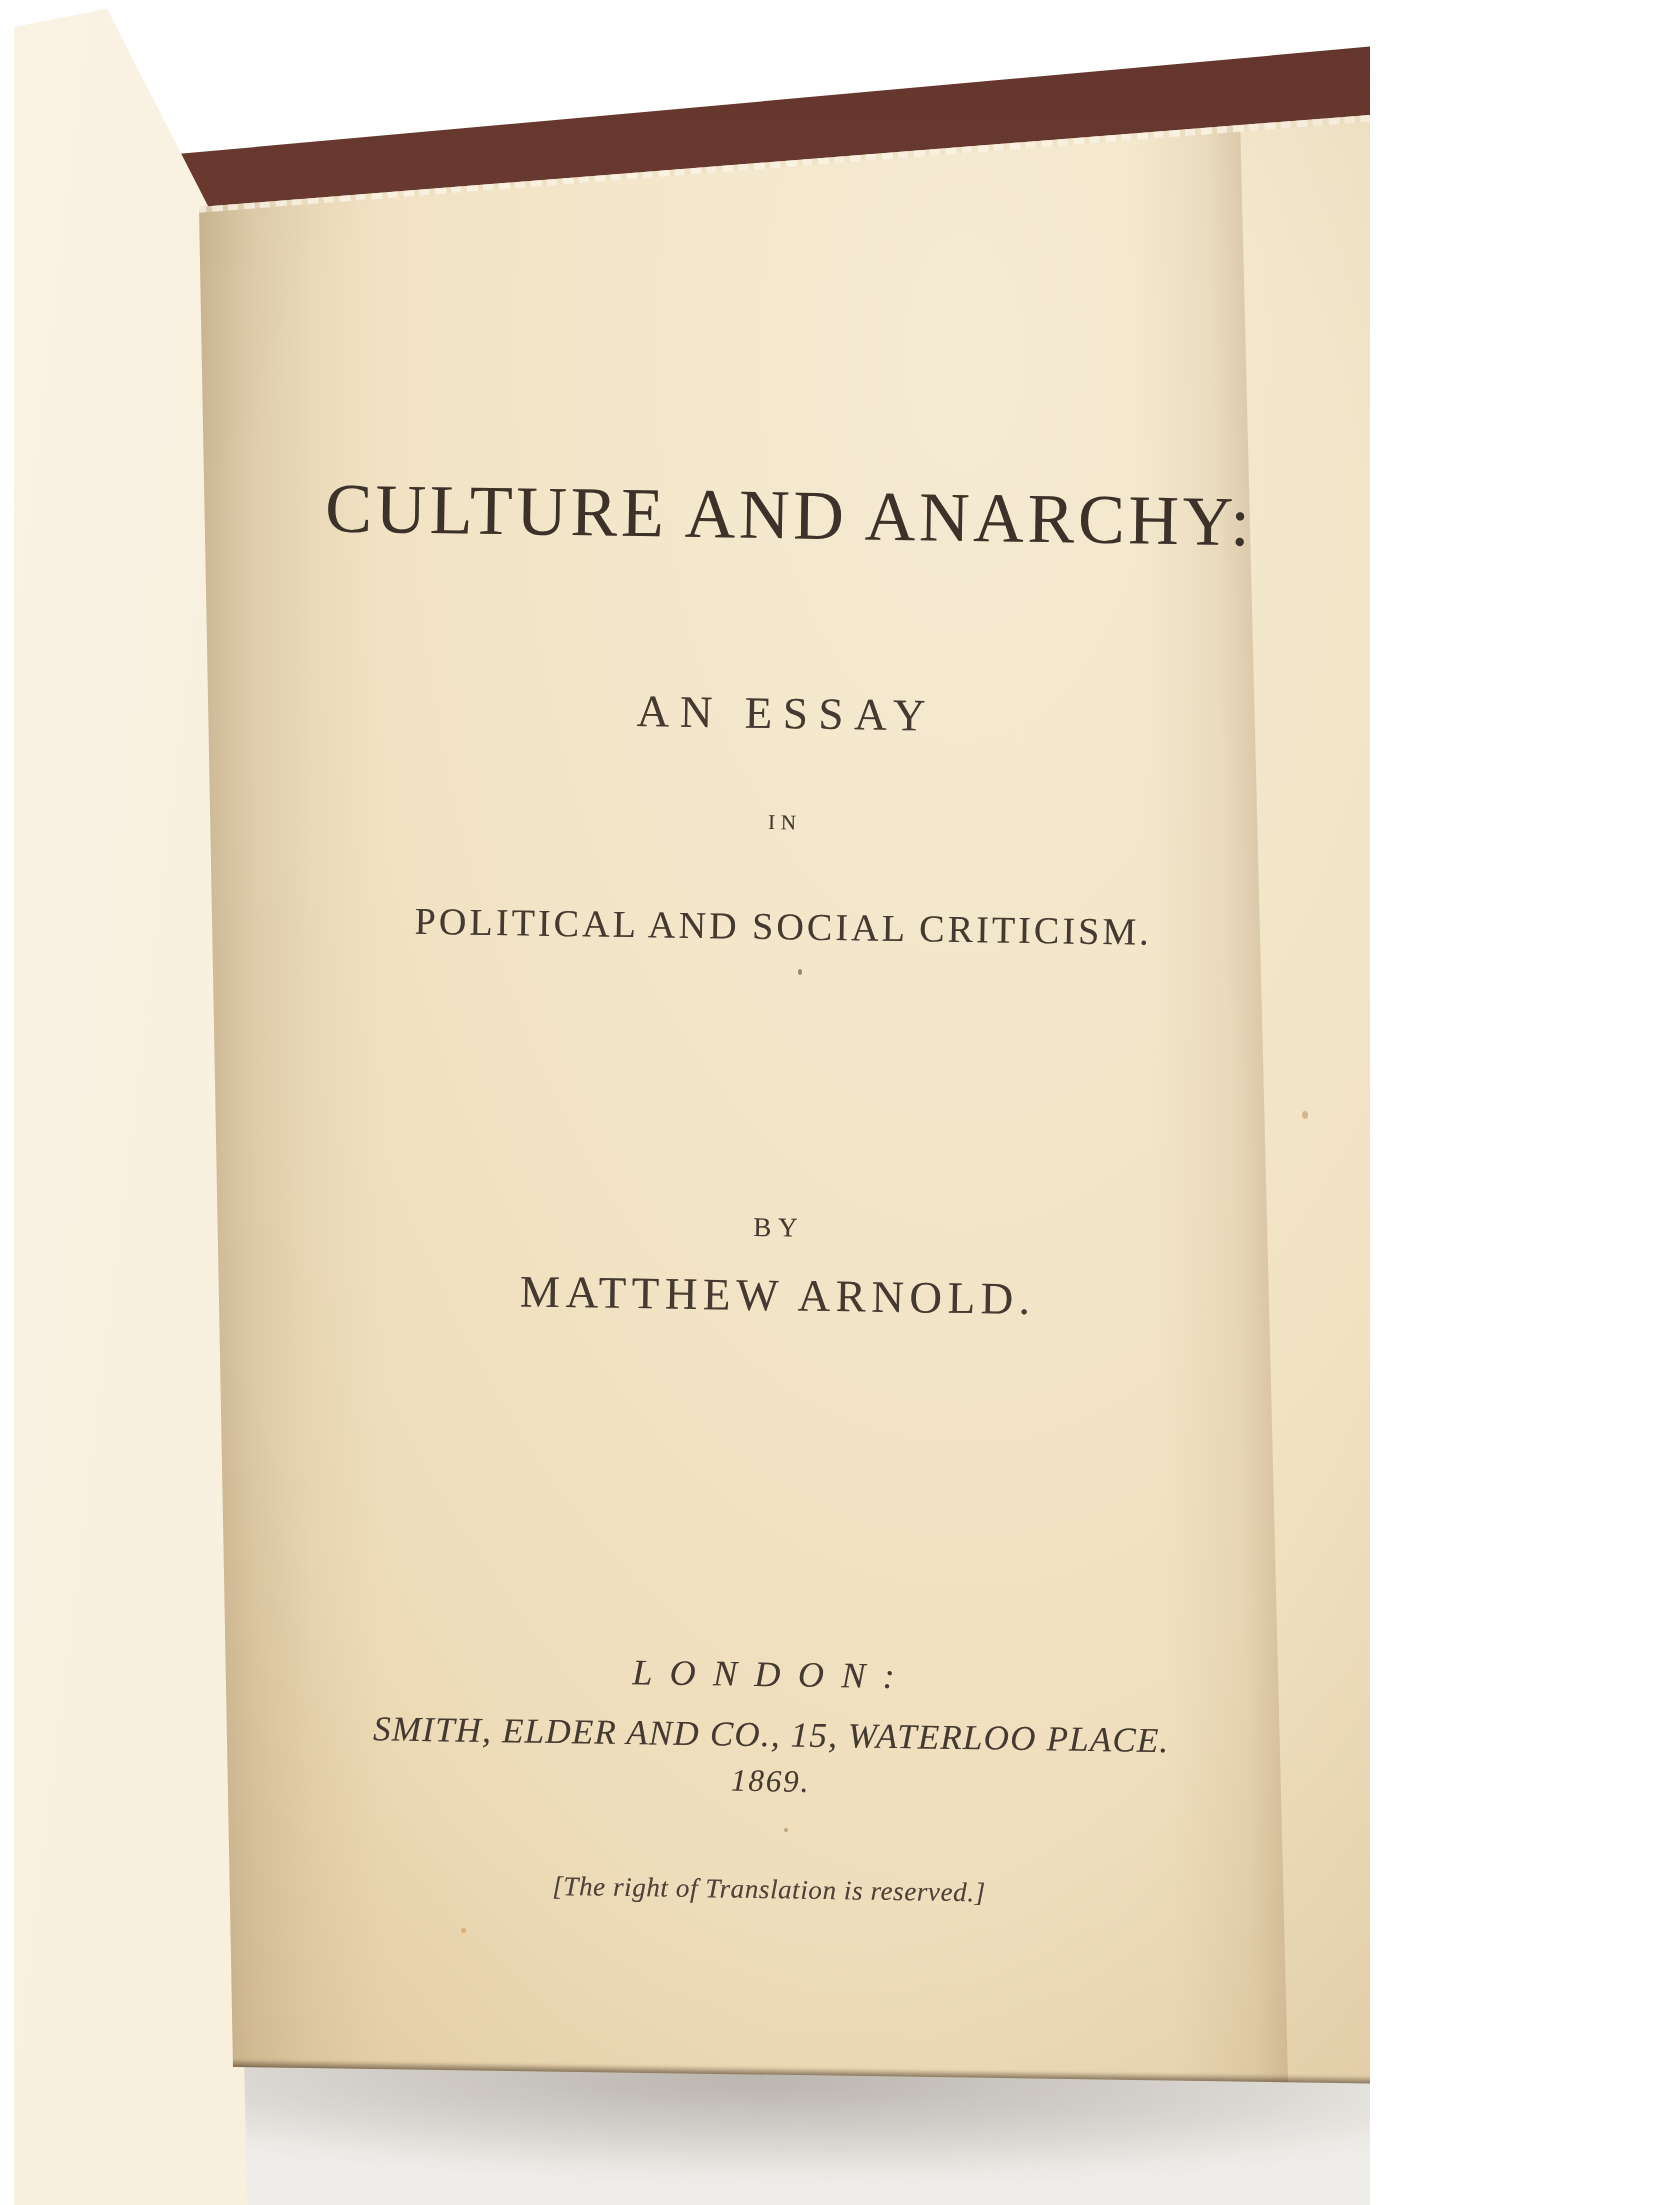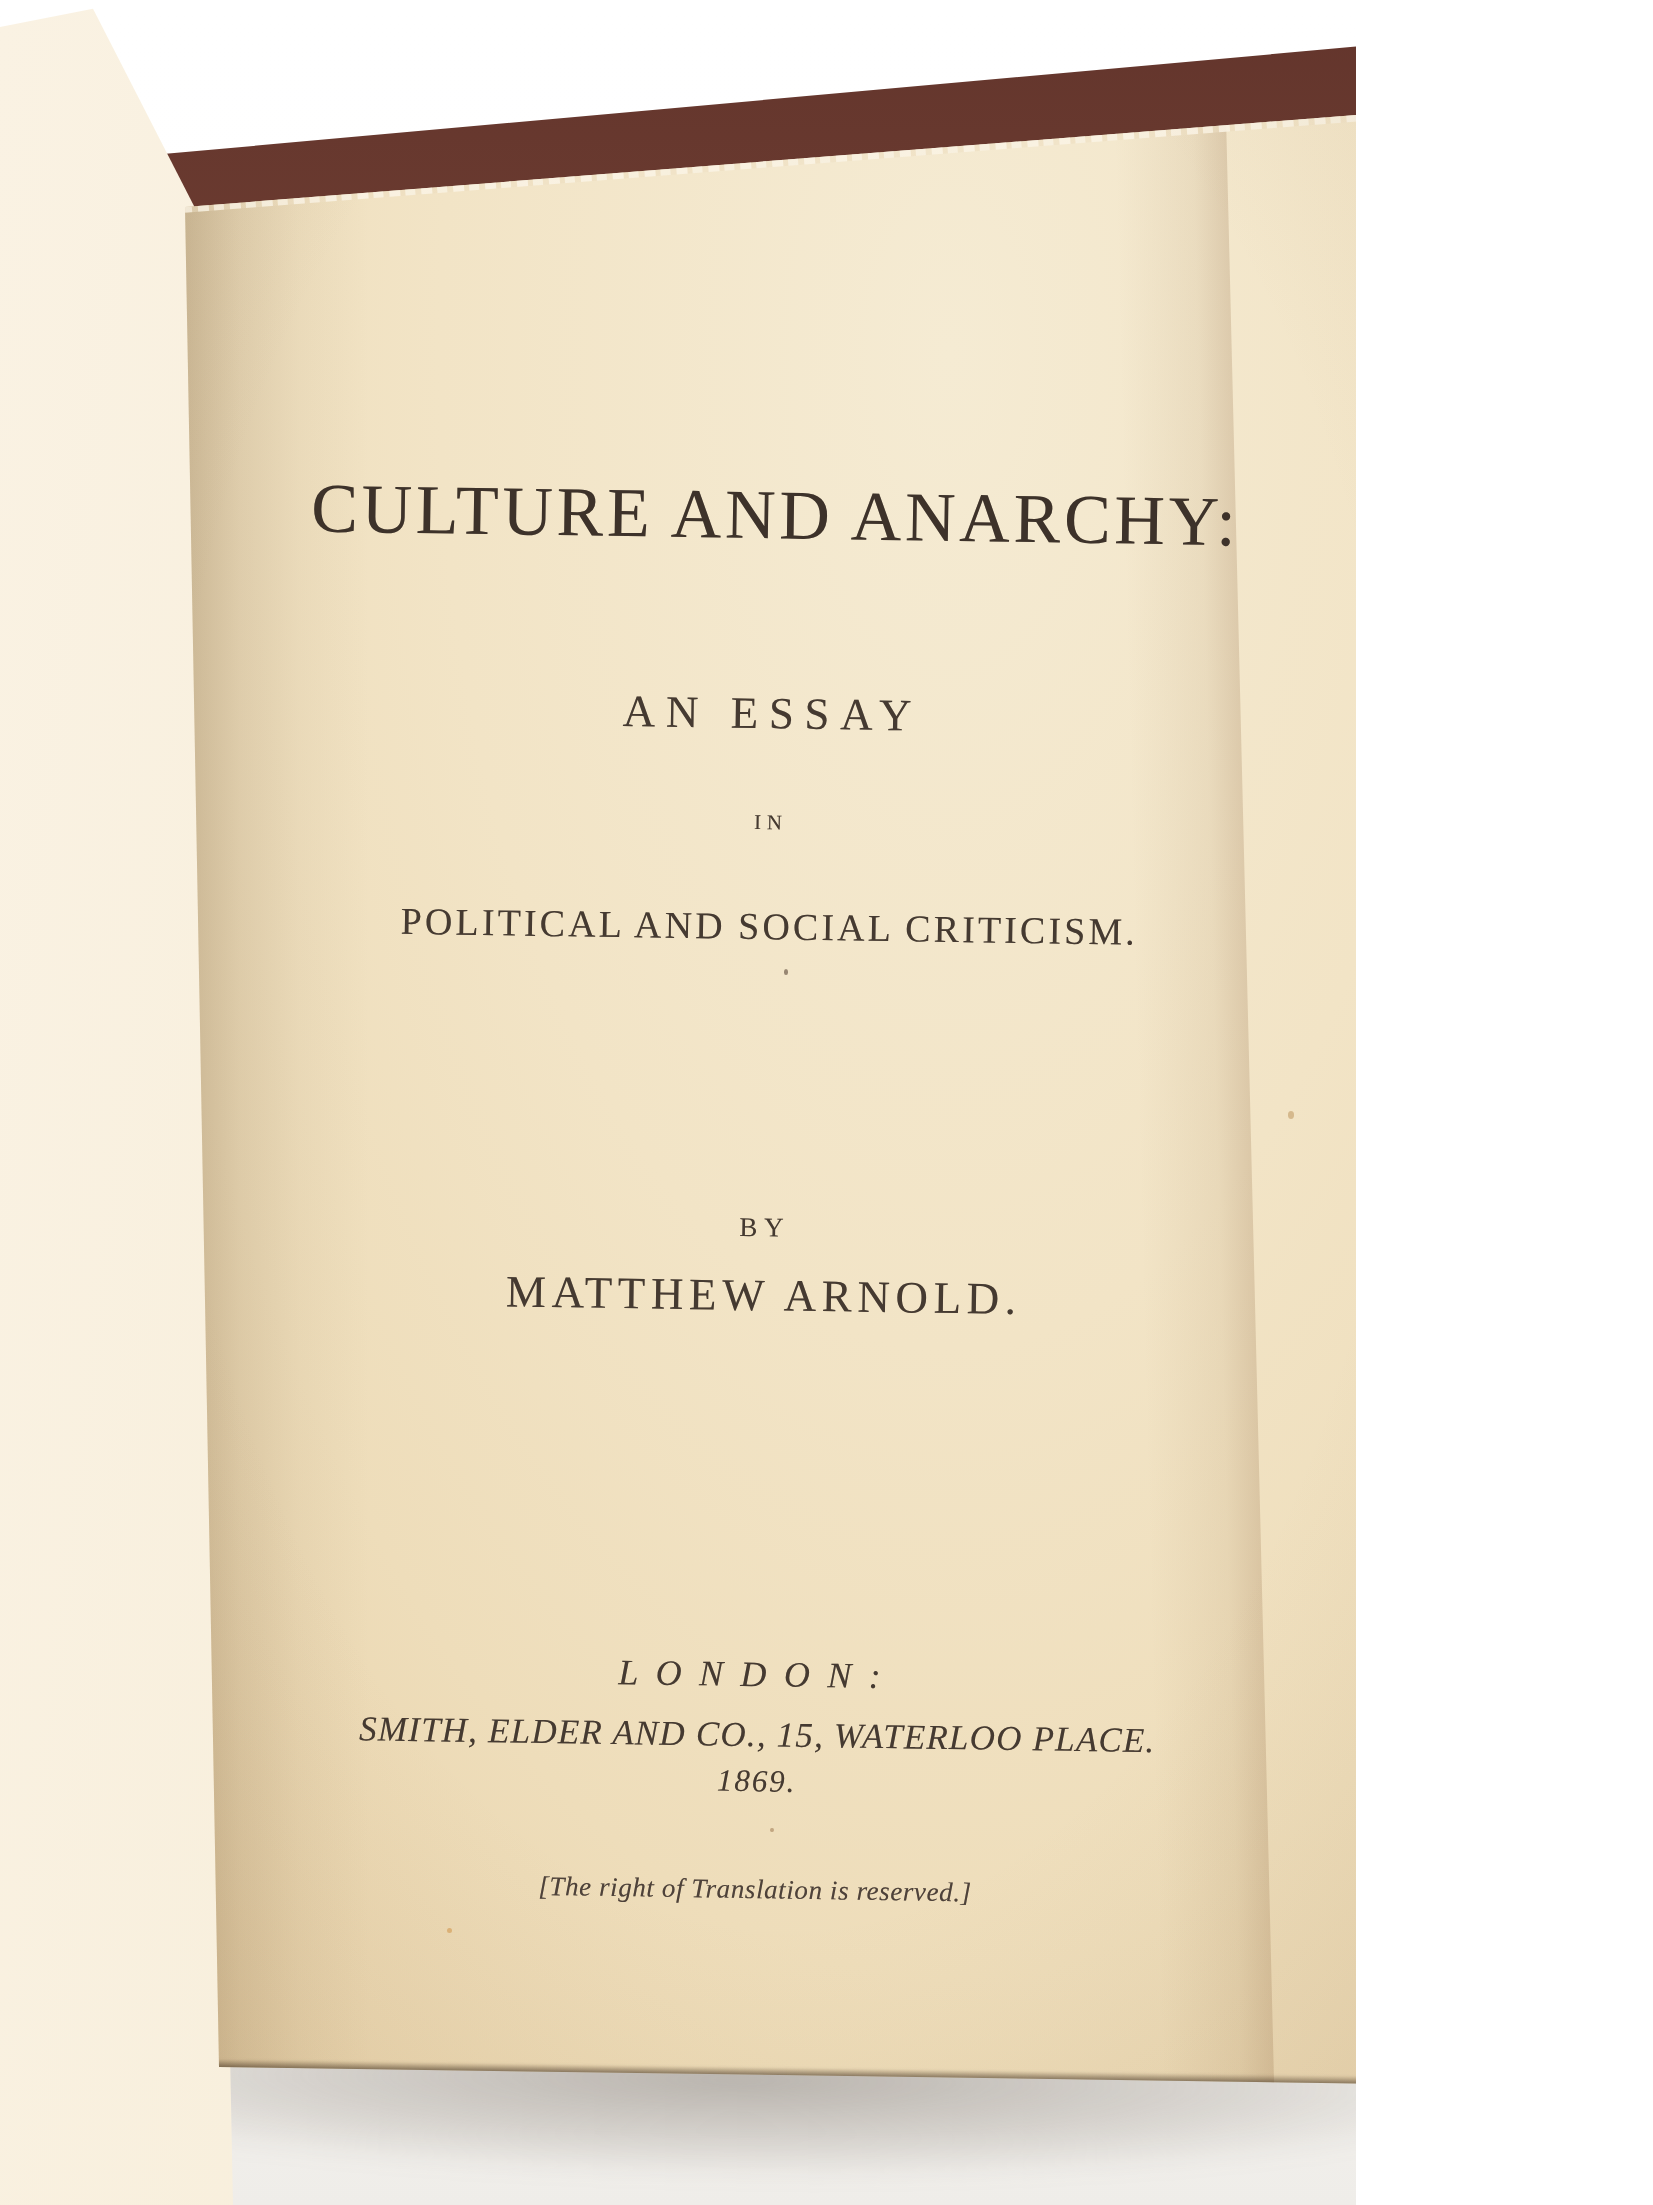--- a/index.html
+++ b/index.html
@@ -2,20 +2,21 @@
 <html style="font-size:10px"><head>
 <meta charset="utf-8">
 <style>
   html,body{margin:0;padding:0;background:#ffffff;}
   .photo{
     position:relative;
     width:1356px;height:2205px;
     overflow:hidden;
     background:linear-gradient(to bottom,#ffffff 0%,#fefefd 55%,#f6f4f1 82%,#efede9 100%);
     font-family:"Liberation Serif","DejaVu Serif",serif;
+    margin-left:14px;
   }
   
   .book-shadow{
     position:absolute;left:180px;top:2049px;width:1329px;height:130px;
     background:radial-gradient(ellipse at 42% 25%,rgba(105,95,85,.42) 0%,rgba(105,95,85,.18) 45%,rgba(105,95,85,0) 72%);
     filter:blur(10px);
     transform:rotate(0.8deg);
   }
   
   .cover-band{

